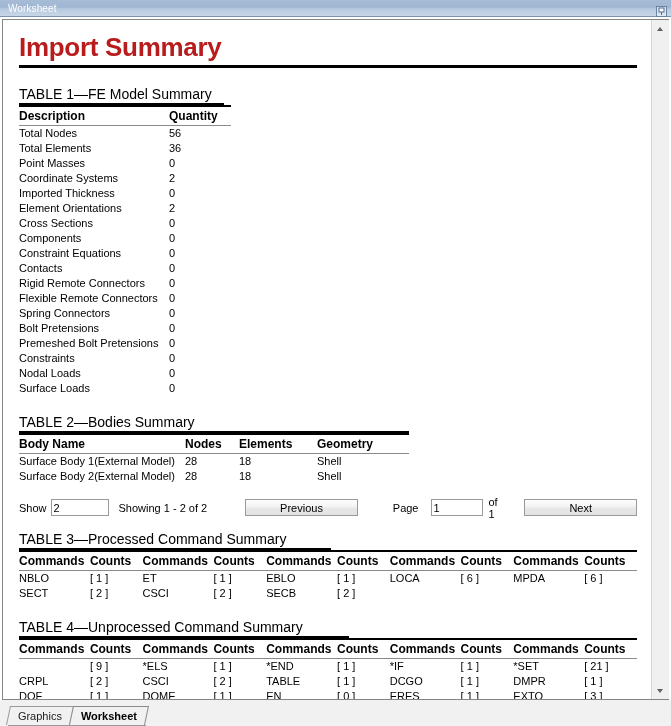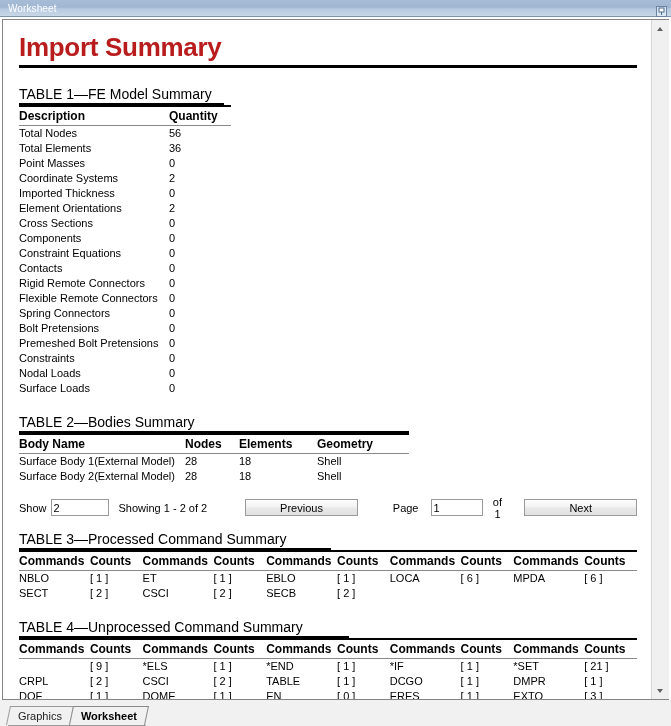--- a/index.html
+++ b/index.html
@@ -197,21 +197,21 @@
     font-size: 11px;
     font-family: "Liberation Sans", sans-serif;
     color: #000;
     text-align: center;
     line-height: 15px;
     cursor: default;
   }
   .pg-btn.prev { width: 115px; margin-left: 38px; }
   .pg-btn.next { width: 115px; margin-left: 18px; }
   .sp-page { margin-left: 35px; margin-right: 12px; }
-  .sp-of { margin-left: 6px; text-align: center; }
+  .sp-of { margin-left: 6px; }
 
   
   .tabbar {
     flex: 0 0 26px;
     height: 26px;
     background: #f1f1f1;
     display: flex;
     align-items: flex-end;
     padding-left: 8px;
     position: relative;

